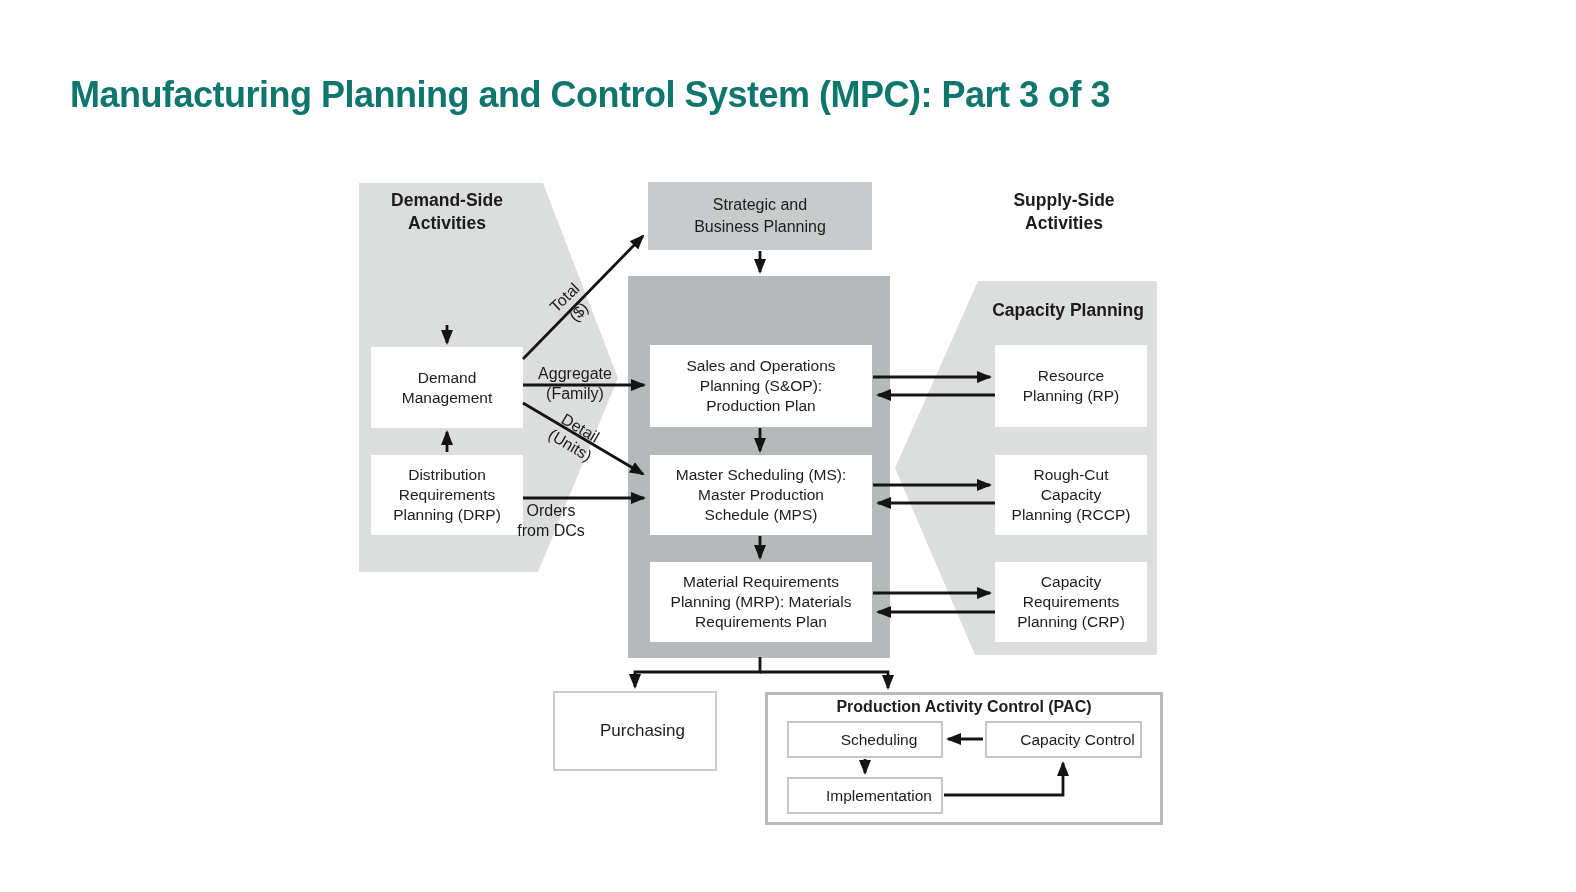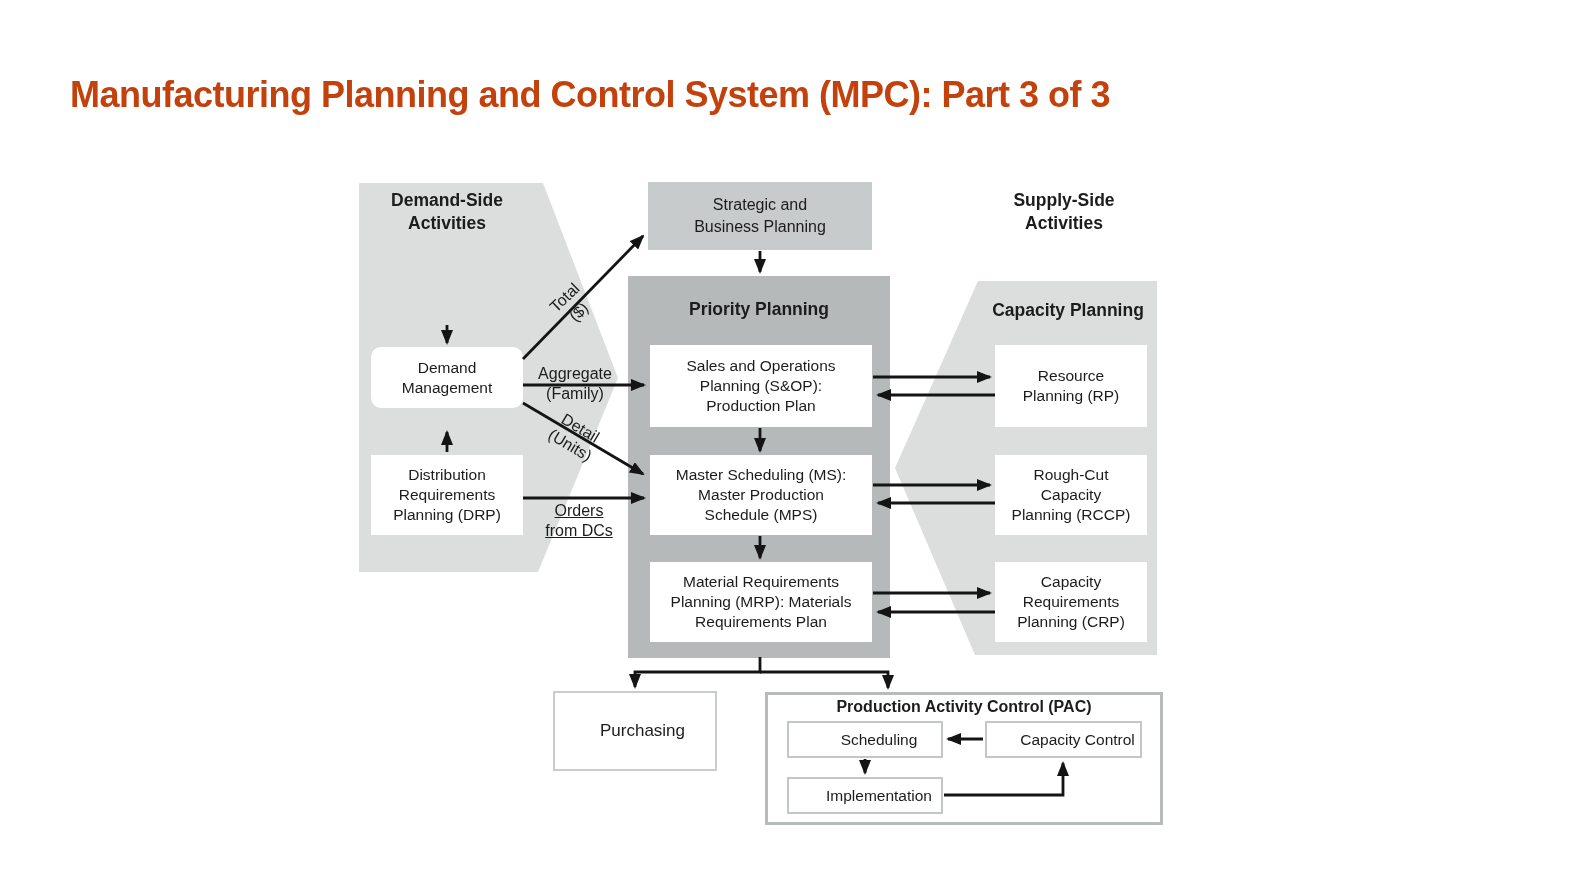--- a/index.html
+++ b/index.html
@@ -16,21 +16,21 @@
   body{width:1576px;height:892px;position:relative;overflow:hidden;
        font-family:"Liberation Sans","DejaVu Sans",sans-serif;color:var(--text-black);}
   .canvas{position:absolute;inset:0;}
   .layer{position:absolute;left:0;top:0;width:1576px;height:892px;}
   svg.layer{pointer-events:none;}
   .poly{fill:var(--light-gray);}
   .arrow{stroke:var(--arrow-black);stroke-width:2.8;fill:none;stroke-linejoin:miter;}
   .ah{fill:var(--arrow-black);}
 
   .page-title{position:absolute;left:70px;top:74px;font-size:36px;font-weight:bold;
-              letter-spacing:-0.5px;color:#c2410c;white-space:nowrap;}
+              letter-spacing:-0.5px;color:#0f766e;white-space:nowrap;}
 
   .abs{position:absolute;box-sizing:border-box;}
   .center-flex{display:flex;align-items:center;justify-content:center;text-align:center;}
   .boxlabel{font-weight:normal;font-size:15.5px;line-height:20px;white-space:pre-line;}
   .heading{font-weight:bold;font-size:17.5px;line-height:23px;text-align:center;white-space:pre-line;}
 
   .whitebox{background:var(--box-white);}
   .strategic{background:var(--strategic-gray);}
   .priority{background:var(--priority-gray);}
 
@@ -53,37 +53,36 @@
   <svg class="layer" viewBox="0 0 1576 892">
     <polygon class="poly" points="359,183 543,183 618,378 538,572 359,572"></polygon>
     <polygon class="poly" points="978,281 1157,281 1157,655 975,655 895,468"></polygon>
   </svg>
 
   <div class="abs heading" style="left:367px;top:189px;width:160px;">Demand-Side
 Activities</div>
   <div class="abs heading" style="left:984px;top:189px;width:160px;">Supply-Side
 Activities</div>
 
-  <div class="abs whitebox center-flex" style="left:371px;top:347px;width:152px;height:61px;border-radius:10px;">
+  <div class="abs whitebox center-flex" style="left:371px;top:347px;width:152px;height:81px;">
     <span class="boxlabel">Demand
 Management</span>
   </div>
   <div class="abs whitebox center-flex" style="left:371px;top:455px;width:152px;height:80px;">
     <span class="boxlabel">Distribution
 Requirements
 Planning (DRP)</span>
   </div>
 
   <div class="abs strategic center-flex" style="left:648px;top:182px;width:224px;height:68px;">
     <span class="boxlabel" style="font-size:16px;line-height:22px;">Strategic and
 Business Planning</span>
   </div>
 
   <div class="abs priority" style="left:628px;top:276px;width:262px;height:382px;"></div>
-  <div class="abs heading" style="left:628px;top:298px;width:262px;">Priority Planning</div>
 
   <div class="abs whitebox center-flex" style="left:650px;top:345px;width:222px;height:82px;">
     <span class="boxlabel">Sales and Operations
 Planning (S&amp;OP):
 Production Plan</span>
   </div>
   <div class="abs whitebox center-flex" style="left:650px;top:455px;width:222px;height:80px;">
     <span class="boxlabel">Master Scheduling (MS):
 Master Production
 Schedule (MPS)</span>
@@ -154,16 +153,16 @@
     <line class="arrow" marker-end="url(#ah)" x1="865" y1="759" x2="865" y2="773"></line>
     <polyline class="arrow" marker-end="url(#ah)" points="944,795 1063,795 1063,763"></polyline>
   </svg>
 
   <div class="flowlabel" style="left:540px;top:285px;width:64px;transform:rotate(-44deg);">Total
 ($)</div>
   <div class="flowlabel" style="left:515px;top:364px;width:120px;">Aggregate
 (Family)</div>
   <div class="flowlabel" style="left:542px;top:417px;width:66px;transform:rotate(31deg);">Detail
 (Units)</div>
-  <div class="flowlabel" style="left:524px;top:501px;width:110px;text-decoration:underline;">Orders
+  <div class="flowlabel" style="left:496px;top:501px;width:110px;">Orders
 from DCs</div>
 
 </div>
 
 </body></html>

